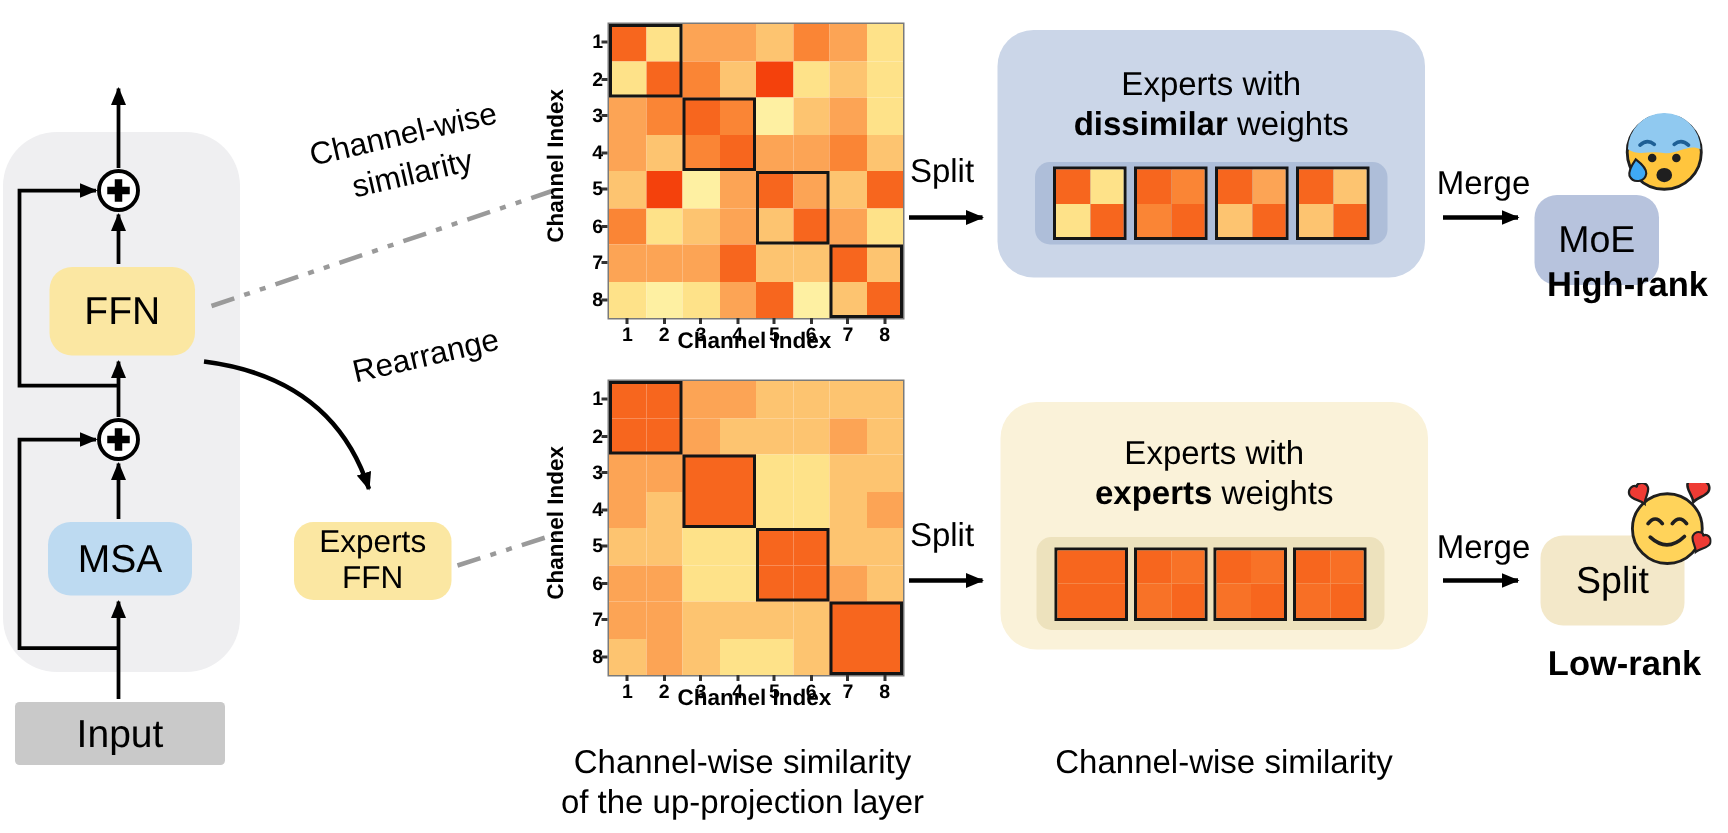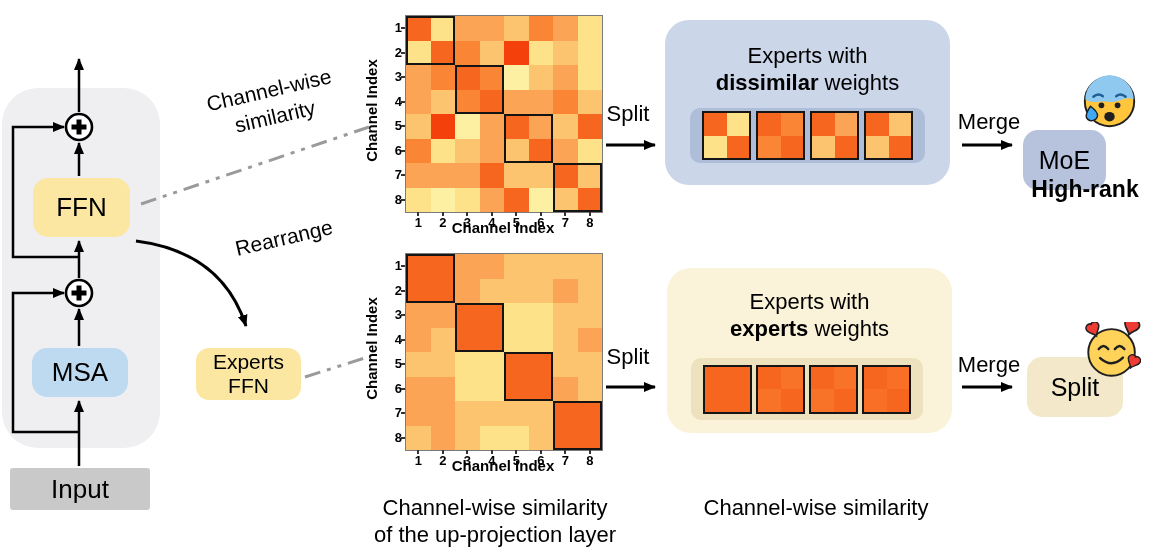--- a/index.html
+++ b/index.html
@@ -417,20 +417,21 @@
       </div>
     </div>
 
   <div id="moe-box" class="box" style="background: rgb(183, 195, 221);">
     <span>MoE</span>
   </div>
   <div id="high-rank" class="rank">High-rank</div>
   <div id="mole-box" class="box" style="background: rgb(243, 232, 201);">
     <span>Split</span>
   </div>
+  <div id="low-rank" class="rank">Low-rank</div>
 
   <svg id="emoji-anxious" class="emoji" width="57" height="58" viewBox="0 0 60 61">
     <circle cx="30" cy="31" r="26" fill="#FFC53D" stroke="#1f1f1f" stroke-width="2"></circle>
     <path d="M4.5,29 A25.5,25.5 0 0 1 55.5,29 C47,24.5 39,33 29.5,31.5 C19,29.8 12,34 4.5,29 Z" fill="#90C9F0"></path>
     <path d="M13,26 Q18,21.5 23,25.5 M37,25.5 Q42,21.5 47,26" stroke="#1E5F95" stroke-width="2.6" fill="none" stroke-linecap="round"></path>
     <circle cx="21.5" cy="35" r="3" fill="#1f1f1f"></circle>
     <circle cx="38.5" cy="35" r="3" fill="#1f1f1f"></circle>
     <ellipse cx="30" cy="47" rx="5.5" ry="5" fill="#1f1f1f"></ellipse>
     <path d="M10,36 C6.5,41 5,44.5 5.6,47.5 A6.2,6.2 0 0 0 17.4,46 C17.6,42.5 14,39 10,36 Z" fill="#3FA9F5" stroke="#1f1f1f" stroke-width="1.5"></path>
   </svg>

